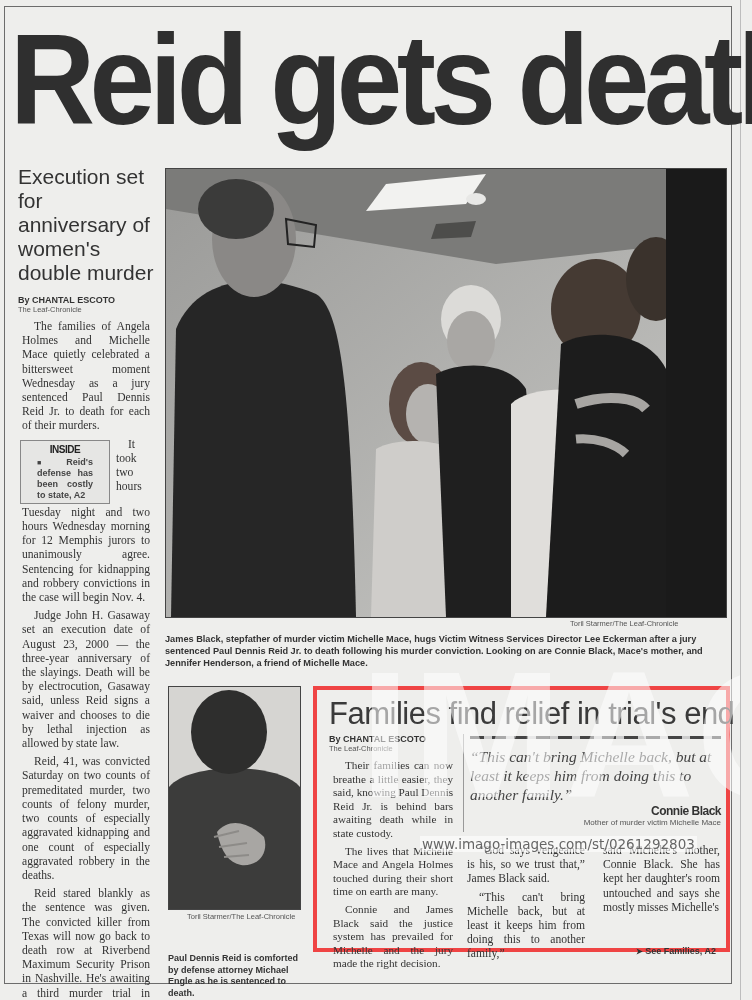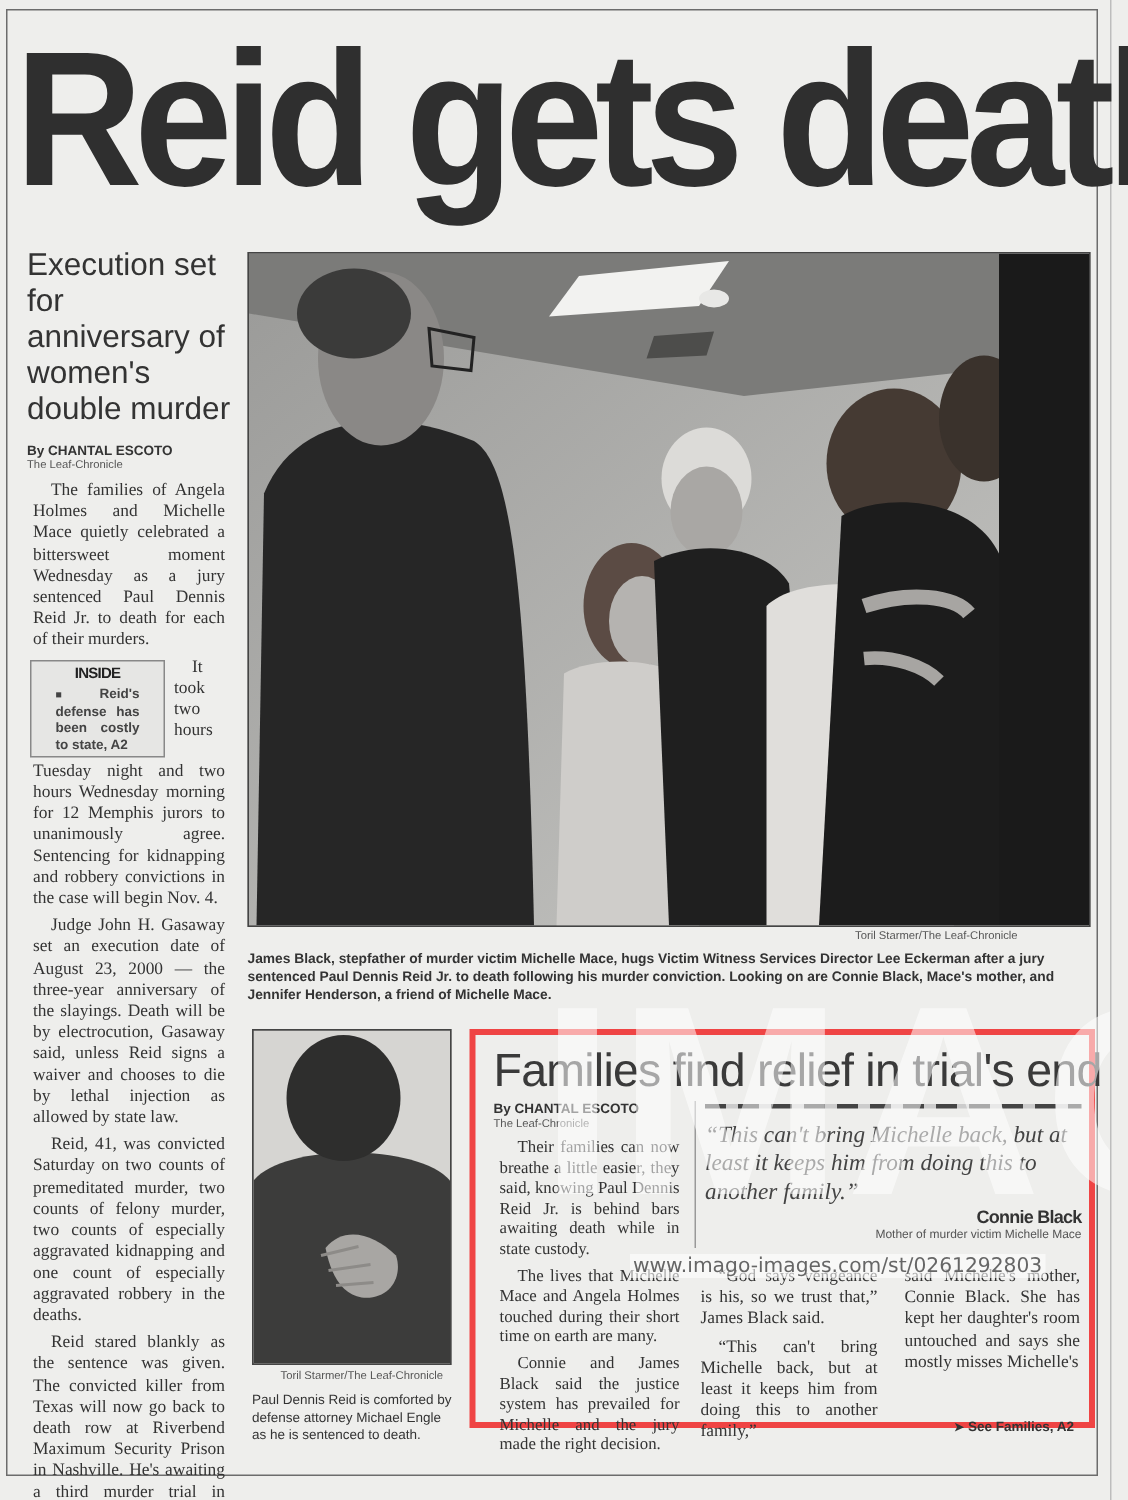--- a/index.html
+++ b/index.html
@@ -55,22 +55,22 @@
   .photo-credit { position:absolute; font-family:"Liberation Sans",sans-serif; font-size:7.5px; color:#555; }
   .main-caption {
     position: absolute; left: 165px; top: 633px; width: 565px;
     font-family: "Liberation Sans", sans-serif; font-weight: bold; font-size: 9.2px; line-height: 12px; color: #333;
   }
   .small-photo {
     position: absolute; left: 168px; top: 686px; width: 131px; height: 222px;
     background: #7d7d7b; border: 1px solid #444; overflow: hidden;
   }
   .small-caption {
-    position: absolute; left: 168px; top: 928px; width: 135px;
-    font-family: "Liberation Sans", sans-serif; font-weight: normal; font-size: 9px; line-height: 11.5px; color:#333;
+    position: absolute; left: 168px; top: 953px; width: 135px;
+    font-family: "Liberation Sans", sans-serif; font-weight: bold; font-size: 9px; line-height: 11.5px; color:#333;
   }
   .sidebar-box {
     position: absolute; left: 313px; top: 686px; width: 417px; height: 266px;
     border: 4px solid #ef4444; box-sizing: border-box;
   }
   .sidebar-head {
     position: absolute; left: 12px; top: 4px; white-space: nowrap;
     font-family: "Liberation Sans", sans-serif; font-size: 31px; line-height: 40px; color: #3a3a3a;
     letter-spacing: -0.5px;
   }

